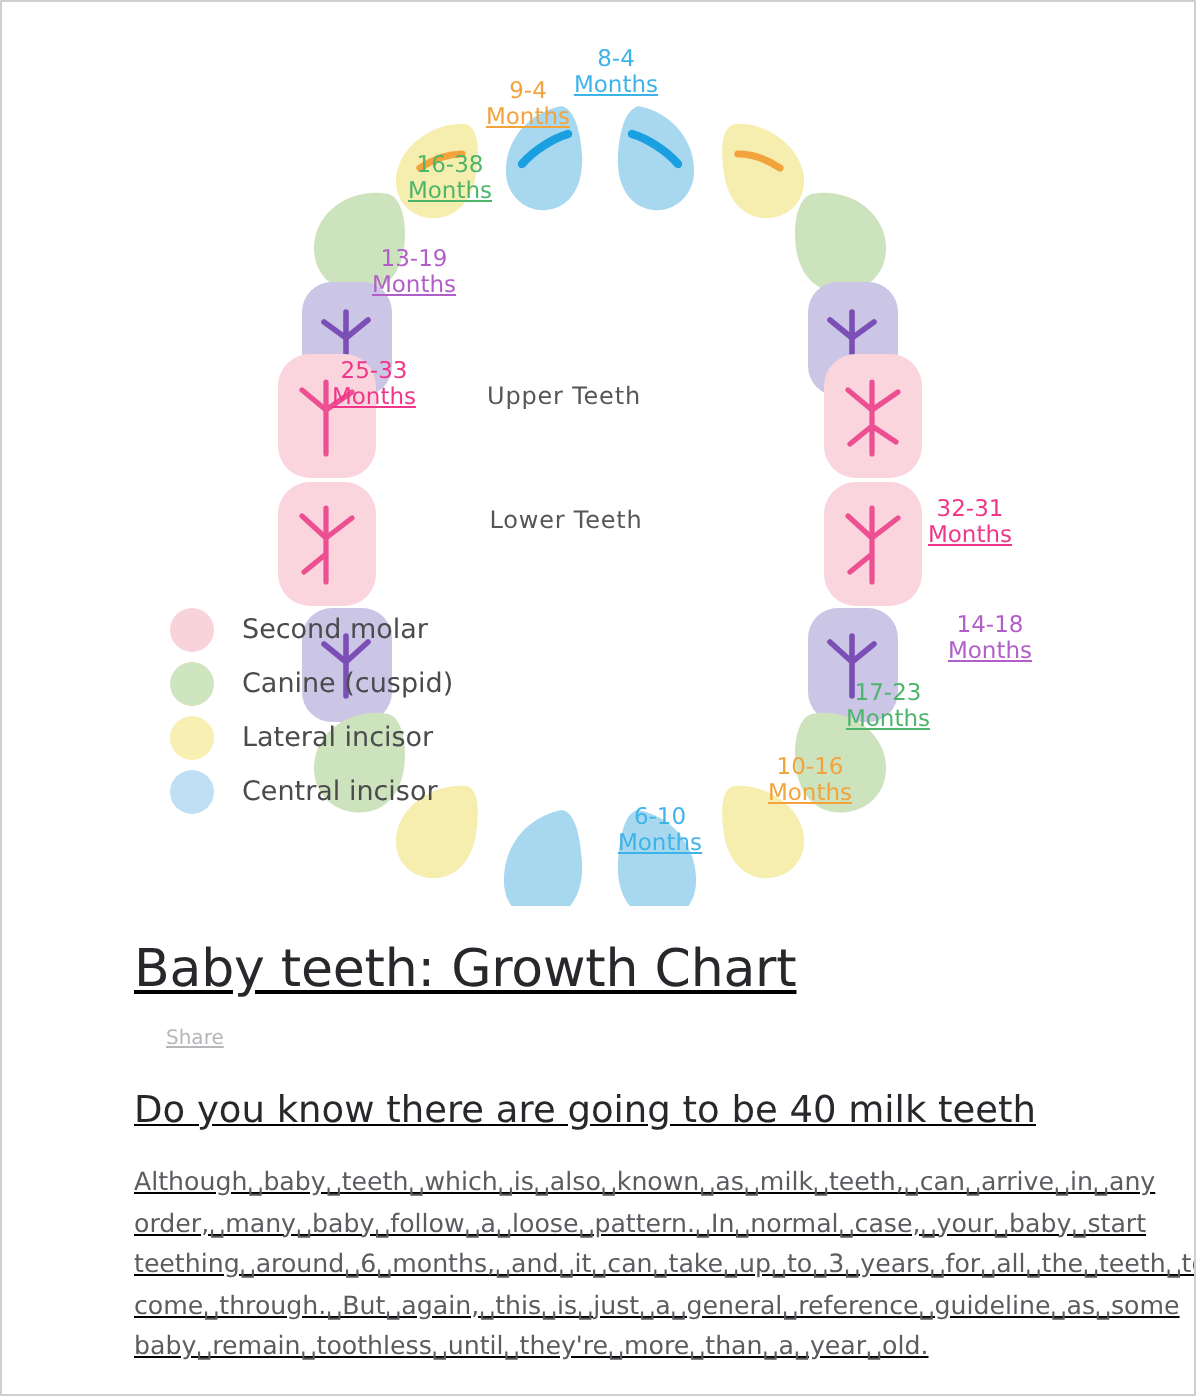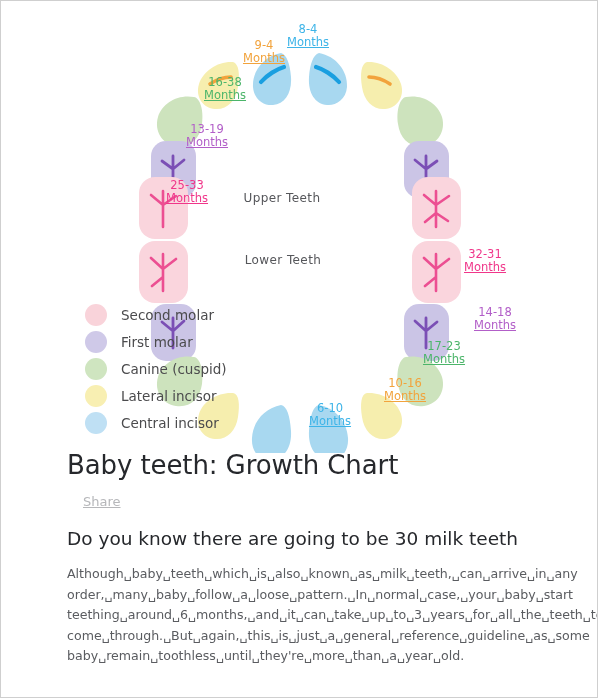--- a/index.html
+++ b/index.html
@@ -87,37 +87,38 @@
     font-family: "DejaVu Sans", sans-serif;
     font-size: 13.5px;
     color: #4b4b4d;
     white-space: nowrap;
   }
 
   
   #article {
     position: absolute;
     left: 0;
-    top: 432px;
+    top: 452px;
     width: 594px;
     padding: 0 0 0 0;
     box-sizing: border-box;
+    text-decoration: underline;
   }
   #page-title {
     margin: 17px 0 0 66px;
     font-family: "DejaVu Sans", sans-serif;
     font-size: 26px;
     font-weight: 400;
     color: #26282c;
     letter-spacing: -0.1px;
   }
   #share-link {
     margin: 14px 0 0 82px;
     font-family: "DejaVu Sans", sans-serif;
-    font-size: 13px;
+    font-size: 10px;
     color: #b6b7ba;
     display: inline-block;
   }
   #section-heading {
     margin: 18px 0 0 66px;
     font-family: "DejaVu Sans", sans-serif;
     font-size: 18.5px;
     font-weight: 400;
     color: #26282c;
     white-space: nowrap;
@@ -280,45 +281,41 @@
 
     <div class="age-label" style="left: 329px; top: 401px; transform: translateX(-50%); color: rgb(61, 180, 232);">
       <span class="rng">6-10</span>
       <span class="mon">Months</span>
     </div>
 
     <div id="legend">
       <div class="legend-row">
         <span class="legend-swatch" style="background: rgb(249, 211, 218);"></span>
         <span class="legend-text">Second molar</span>
-      </div>
-      <div class="legend-row">
-        <span class="legend-swatch" style="background: rgb(207, 201, 232);"></span>
-        <span class="legend-text">First molar</span>
       </div>
       <div class="legend-row">
         <span class="legend-swatch" style="background: rgb(207, 229, 192);"></span>
         <span class="legend-text">Canine (cuspid)</span>
       </div>
       <div class="legend-row">
         <span class="legend-swatch" style="background: rgb(248, 239, 178);"></span>
         <span class="legend-text">Lateral incisor</span>
       </div>
       <div class="legend-row">
         <span class="legend-swatch" style="background: rgb(191, 224, 244);"></span>
         <span class="legend-text">Central incisor</span>
       </div>
     </div>
 
   </div>
 
   <div id="article">
     <h1 id="page-title">Baby teeth: Growth Chart</h1>
     <div><a id="share-link" href="#">Share</a></div>
-    <h2 id="section-heading">Do you know there are going to be 30 milk teeth</h2>
+    <h2 id="section-heading">Do you know there are going to be 40 milk teeth</h2>
     <div id="body-text">Although␣baby␣teeth␣which␣is␣also␣known␣as␣milk␣teeth,␣can␣arrive␣in␣any
 order,␣many␣baby␣follow␣a␣loose␣pattern.␣In␣normal␣case,␣your␣baby␣start
 teething␣around␣6␣months,␣and␣it␣can␣take␣up␣to␣3␣years␣for␣all␣the␣teeth␣to
 come␣through.␣But␣again,␣this␣is␣just␣a␣general␣reference␣guideline␣as␣some
 baby␣remain␣toothless␣until␣they're␣more␣than␣a␣year␣old.</div>
   </div>
 
 </div>
 
 </body></html>

